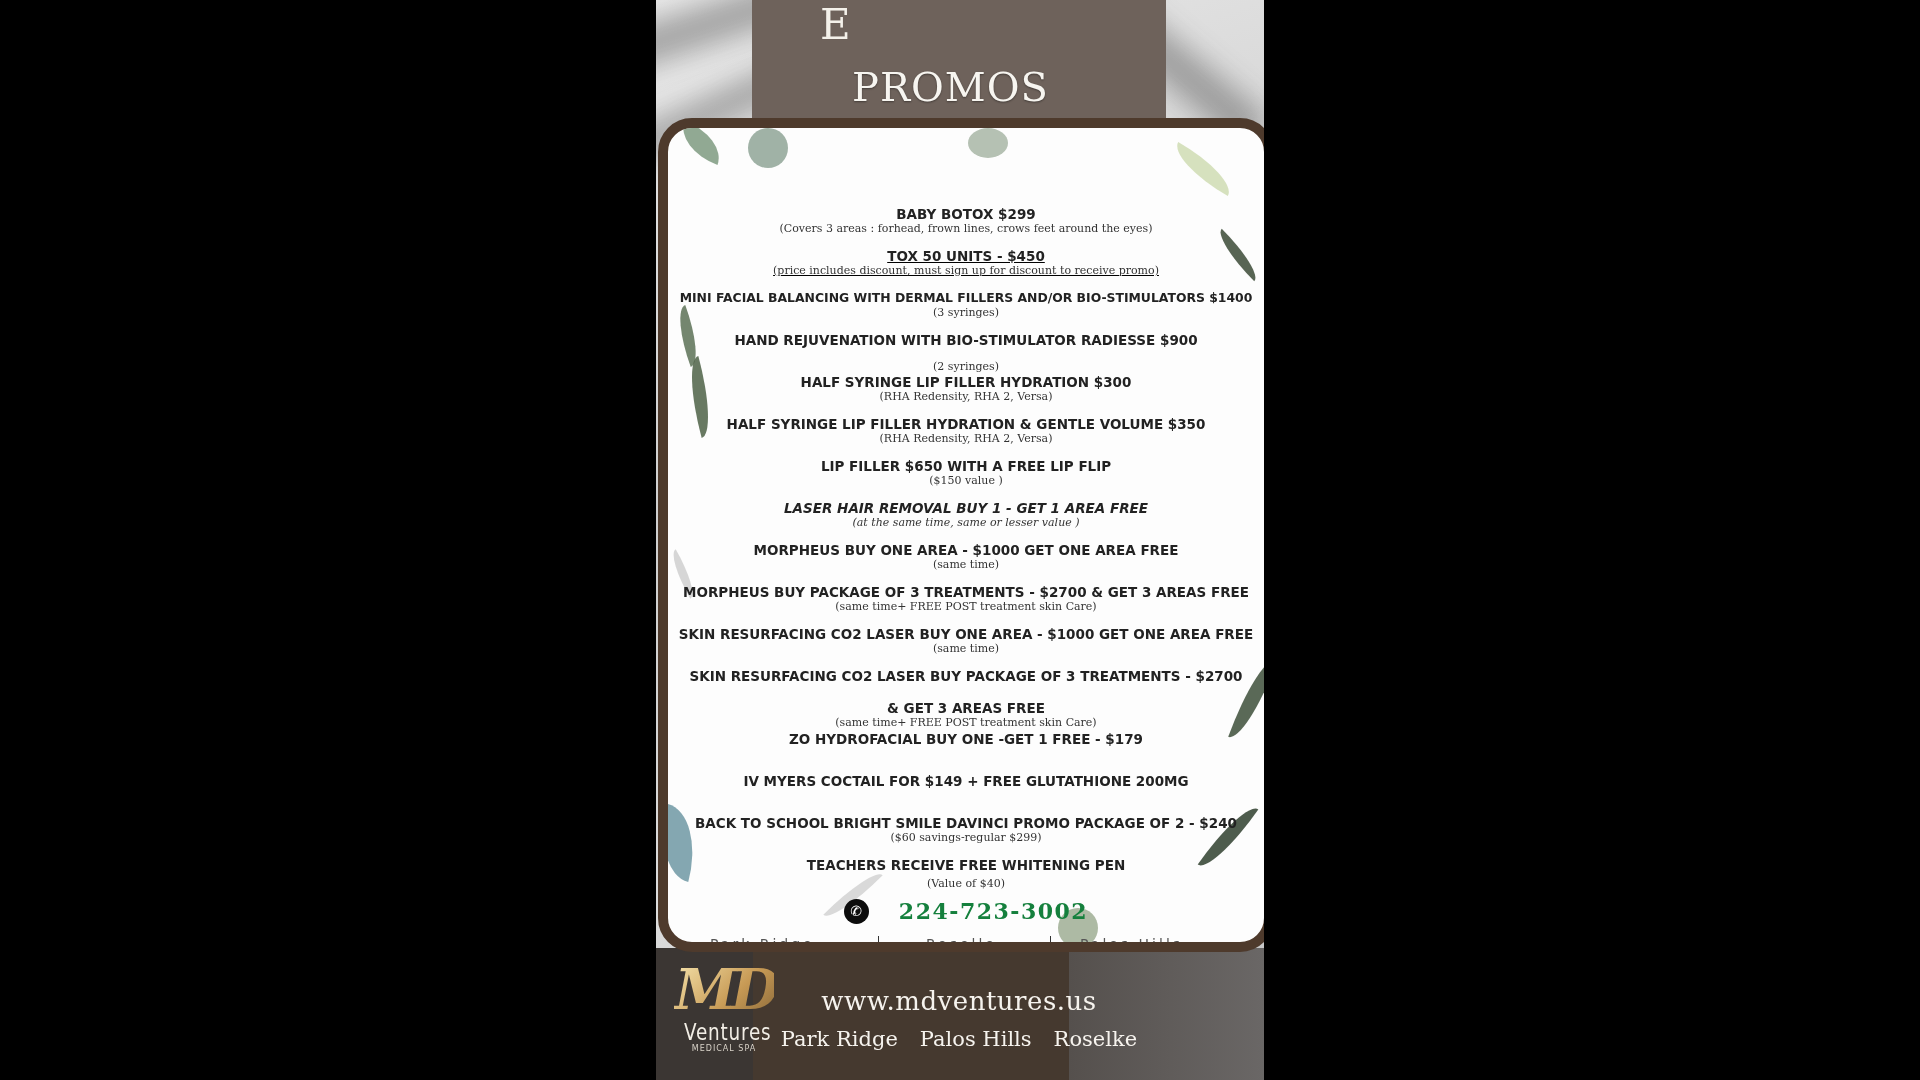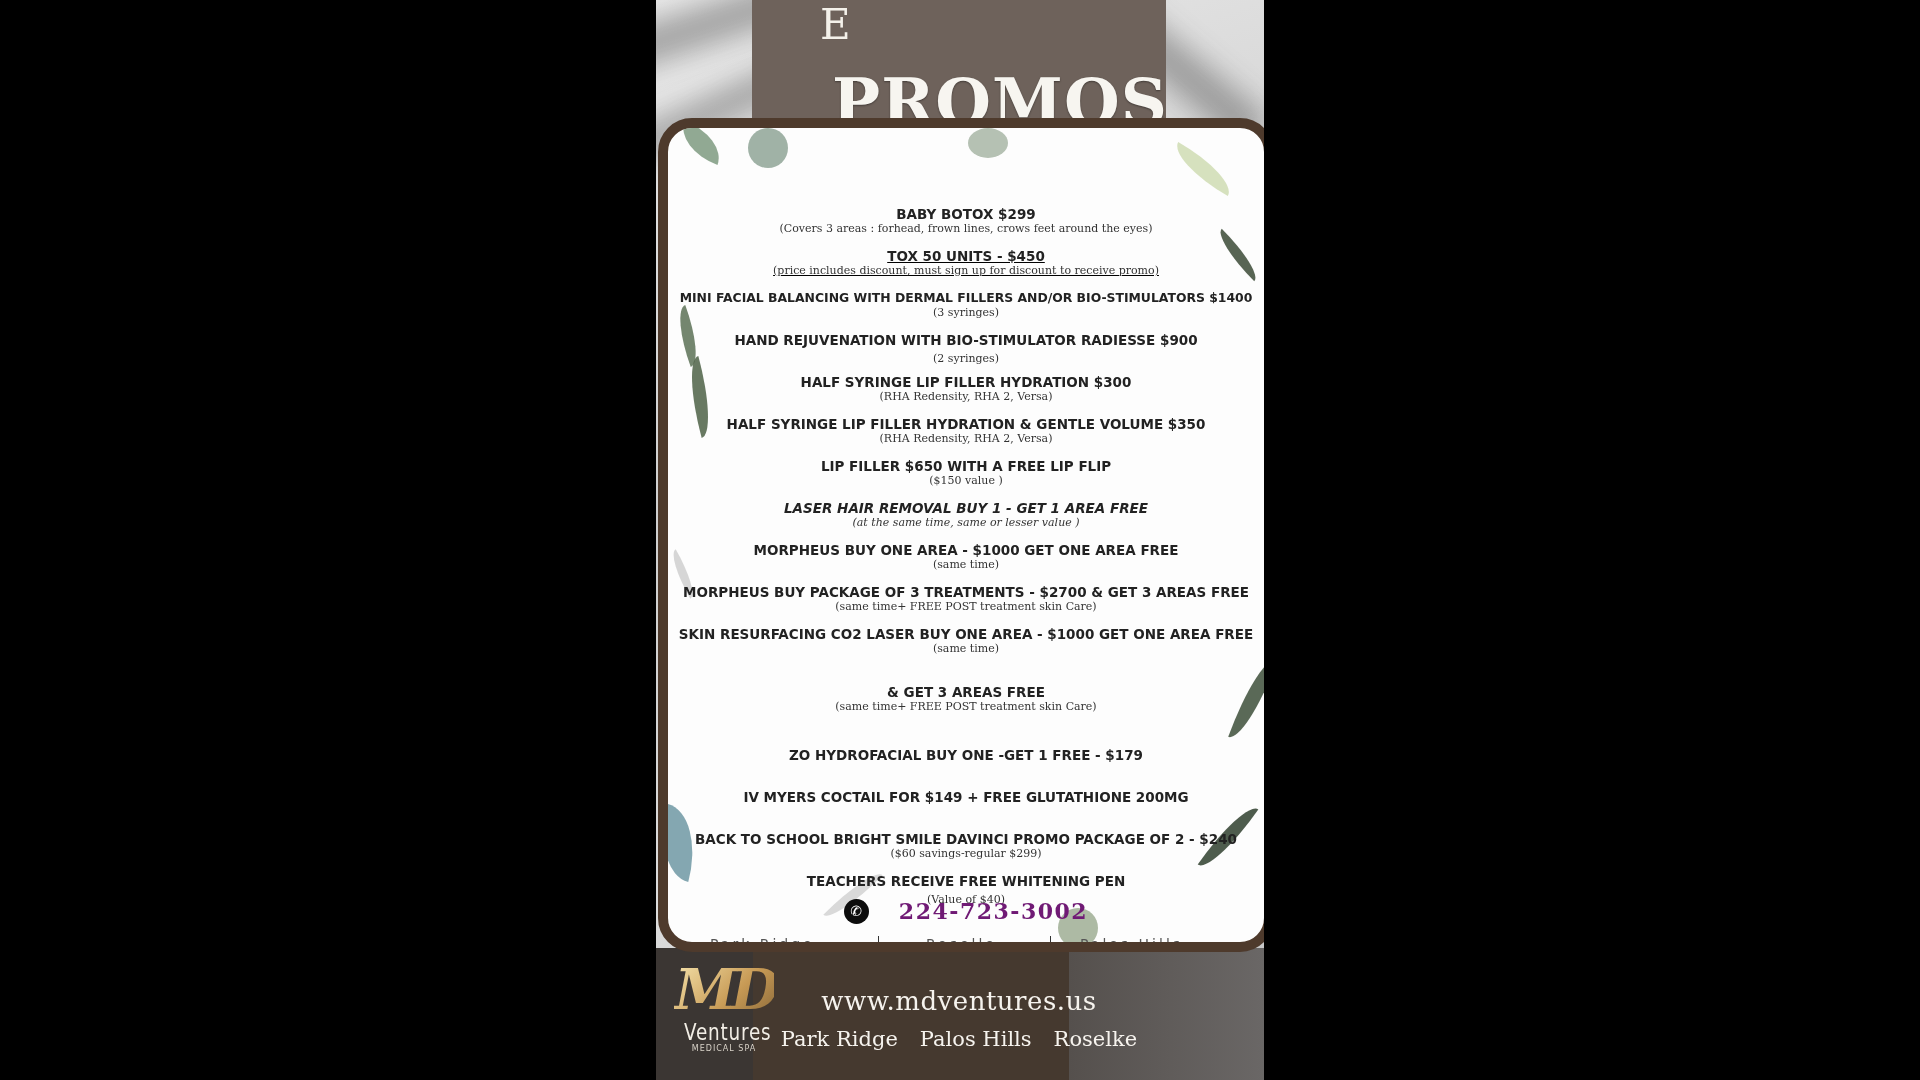--- a/index.html
+++ b/index.html
@@ -21,24 +21,23 @@
   }
   .brown-panel-bottom {
     position: absolute; left: 0; top: 948px; width: 608px; height: 132px;
     background: linear-gradient(90deg, #3b3633 0%, #3b3633 16%, #45392f 16%, #45392f 68%, #55504d 68%, #6a6766 100%);
   }
   .title-e {
     position: absolute; left: 164px; top: 0px; color: #f4f1ea;
     font-family: "DejaVu Serif", serif; font-size: 42px; letter-spacing: 1px;
   }
   .title-promos {
-    position: absolute; left: 176px; top: 64px; color: #f7f5f0;
-    font-family: "DejaVu Serif", serif; font-size: 64px; letter-spacing: 1px;
+    position: absolute; left: 196px; top: 64px; color: #f7f5f0;
+    font-family: "DejaVu Serif", serif; font-size: 40px; letter-spacing: 1px;
     text-shadow: 0 1px 2px rgba(0,0,0,0.4);
-    font-weight: bold;
   }
   .card {
     position: absolute; left: 2px; top: 118px; width: 616px; height: 834px;
     border: 10px solid #4e3a2c; border-radius: 34px; background: #fdfdfd; box-sizing: border-box;
     overflow: hidden;
   }
   .leaf {
     position: absolute; border-radius: 0 100% 0 100%; opacity: 0.85;
   }
   .promo-list {
@@ -54,21 +53,21 @@
   }
   .phone-row {
     position: absolute; left: 0; top: 770px; width: 596px; text-align: center;
     display: flex; justify-content: center; align-items: center; gap: 10px;
   }
   .phone-icon {
     width: 25px; height: 25px; border-radius: 50%; background: #0c0c0c; color: #fff;
     display: inline-flex; align-items: center; justify-content: center; font-size: 14px;
   }
   .phone-number {
-    font-family: "DejaVu Serif", serif; font-weight: bold; font-size: 22px; color: #701a75; letter-spacing: 1.5px; margin-left: 20px;
+    font-family: "DejaVu Serif", serif; font-weight: bold; font-size: 22px; color: #15803d; letter-spacing: 1.5px; margin-left: 20px;
   }
   .locations-row {
     position: absolute; left: 0; top: 808px; width: 596px; height: 16px;
     font-family: "DejaVu Sans", sans-serif; font-size: 14px; color: #555; letter-spacing: 3px;
   }
   .loc { position: absolute; top: 0; }
   .sep { position: absolute; top: 0; width: 1px; height: 14px; background: #333; }
   .logo {
     position: absolute; left: 18px; top: 958px; width: 100px; height: 112px; text-align: center;
   }
@@ -134,21 +133,21 @@
       <div class="promo" style="height:42px;text-decoration:underline;">
         <div class="promo-title">TOX 50 UNITS - $450</div>
         <div class="promo-note">(price includes discount, must sign up for discount to receive promo)</div>
       </div>
       <div class="promo" style="height:42px;">
         <div class="promo-title" style="font-size:12.4px;">MINI FACIAL BALANCING WITH DERMAL FILLERS AND/OR BIO-STIMULATORS $1400</div>
         <div class="promo-note">(3 syringes)</div>
       </div>
       <div class="promo" style="height:42px;">
         <div class="promo-title">HAND REJUVENATION WITH BIO-STIMULATOR RADIESSE $900</div>
-        <div class="promo-note" style="margin-top:4px;">(2 syringes)</div>
+        <div class="promo-note" style="margin-top:12px;">(2 syringes)</div>
       </div>
       <div class="promo" style="height:42px;">
         <div class="promo-title">HALF SYRINGE LIP FILLER HYDRATION $300</div>
         <div class="promo-note">(RHA Redensity, RHA 2, Versa)</div>
       </div>
       <div class="promo" style="height:42px;">
         <div class="promo-title">HALF SYRINGE LIP FILLER HYDRATION &amp; GENTLE VOLUME $350</div>
         <div class="promo-note">(RHA Redensity, RHA 2, Versa)</div>
       </div>
       <div class="promo" style="height:42px;">
@@ -165,20 +164,21 @@
       </div>
       <div class="promo" style="height:42px;">
         <div class="promo-title">MORPHEUS BUY PACKAGE OF 3 TREATMENTS - $2700 &amp; GET 3 AREAS FREE</div>
         <div class="promo-note">(same time+ FREE POST treatment skin Care)</div>
       </div>
       <div class="promo" style="height:42px;">
         <div class="promo-title">SKIN RESURFACING CO2 LASER BUY ONE AREA - $1000 GET ONE AREA FREE</div>
         <div class="promo-note">(same time)</div>
       </div>
       <div class="promo" style="height:63px;">
+        <div class="promo-title">SKIN RESURFACING CO2 LASER BUY PACKAGE OF 3 TREATMENTS - $2700</div>
         <div class="promo-title" style="margin-top:16px;">&amp; GET 3 AREAS FREE</div>
         <div class="promo-note">(same time+ FREE POST treatment skin Care)</div>
       </div>
       <div class="promo" style="height:42px;">
         <div class="promo-title">ZO HYDROFACIAL BUY ONE -GET 1 FREE - $179</div>
       </div>
       <div class="promo" style="height:42px;">
         <div class="promo-title">IV MYERS COCTAIL FOR $149 + FREE GLUTATHIONE 200MG</div>
       </div>
       <div class="promo" style="height:42px;">

